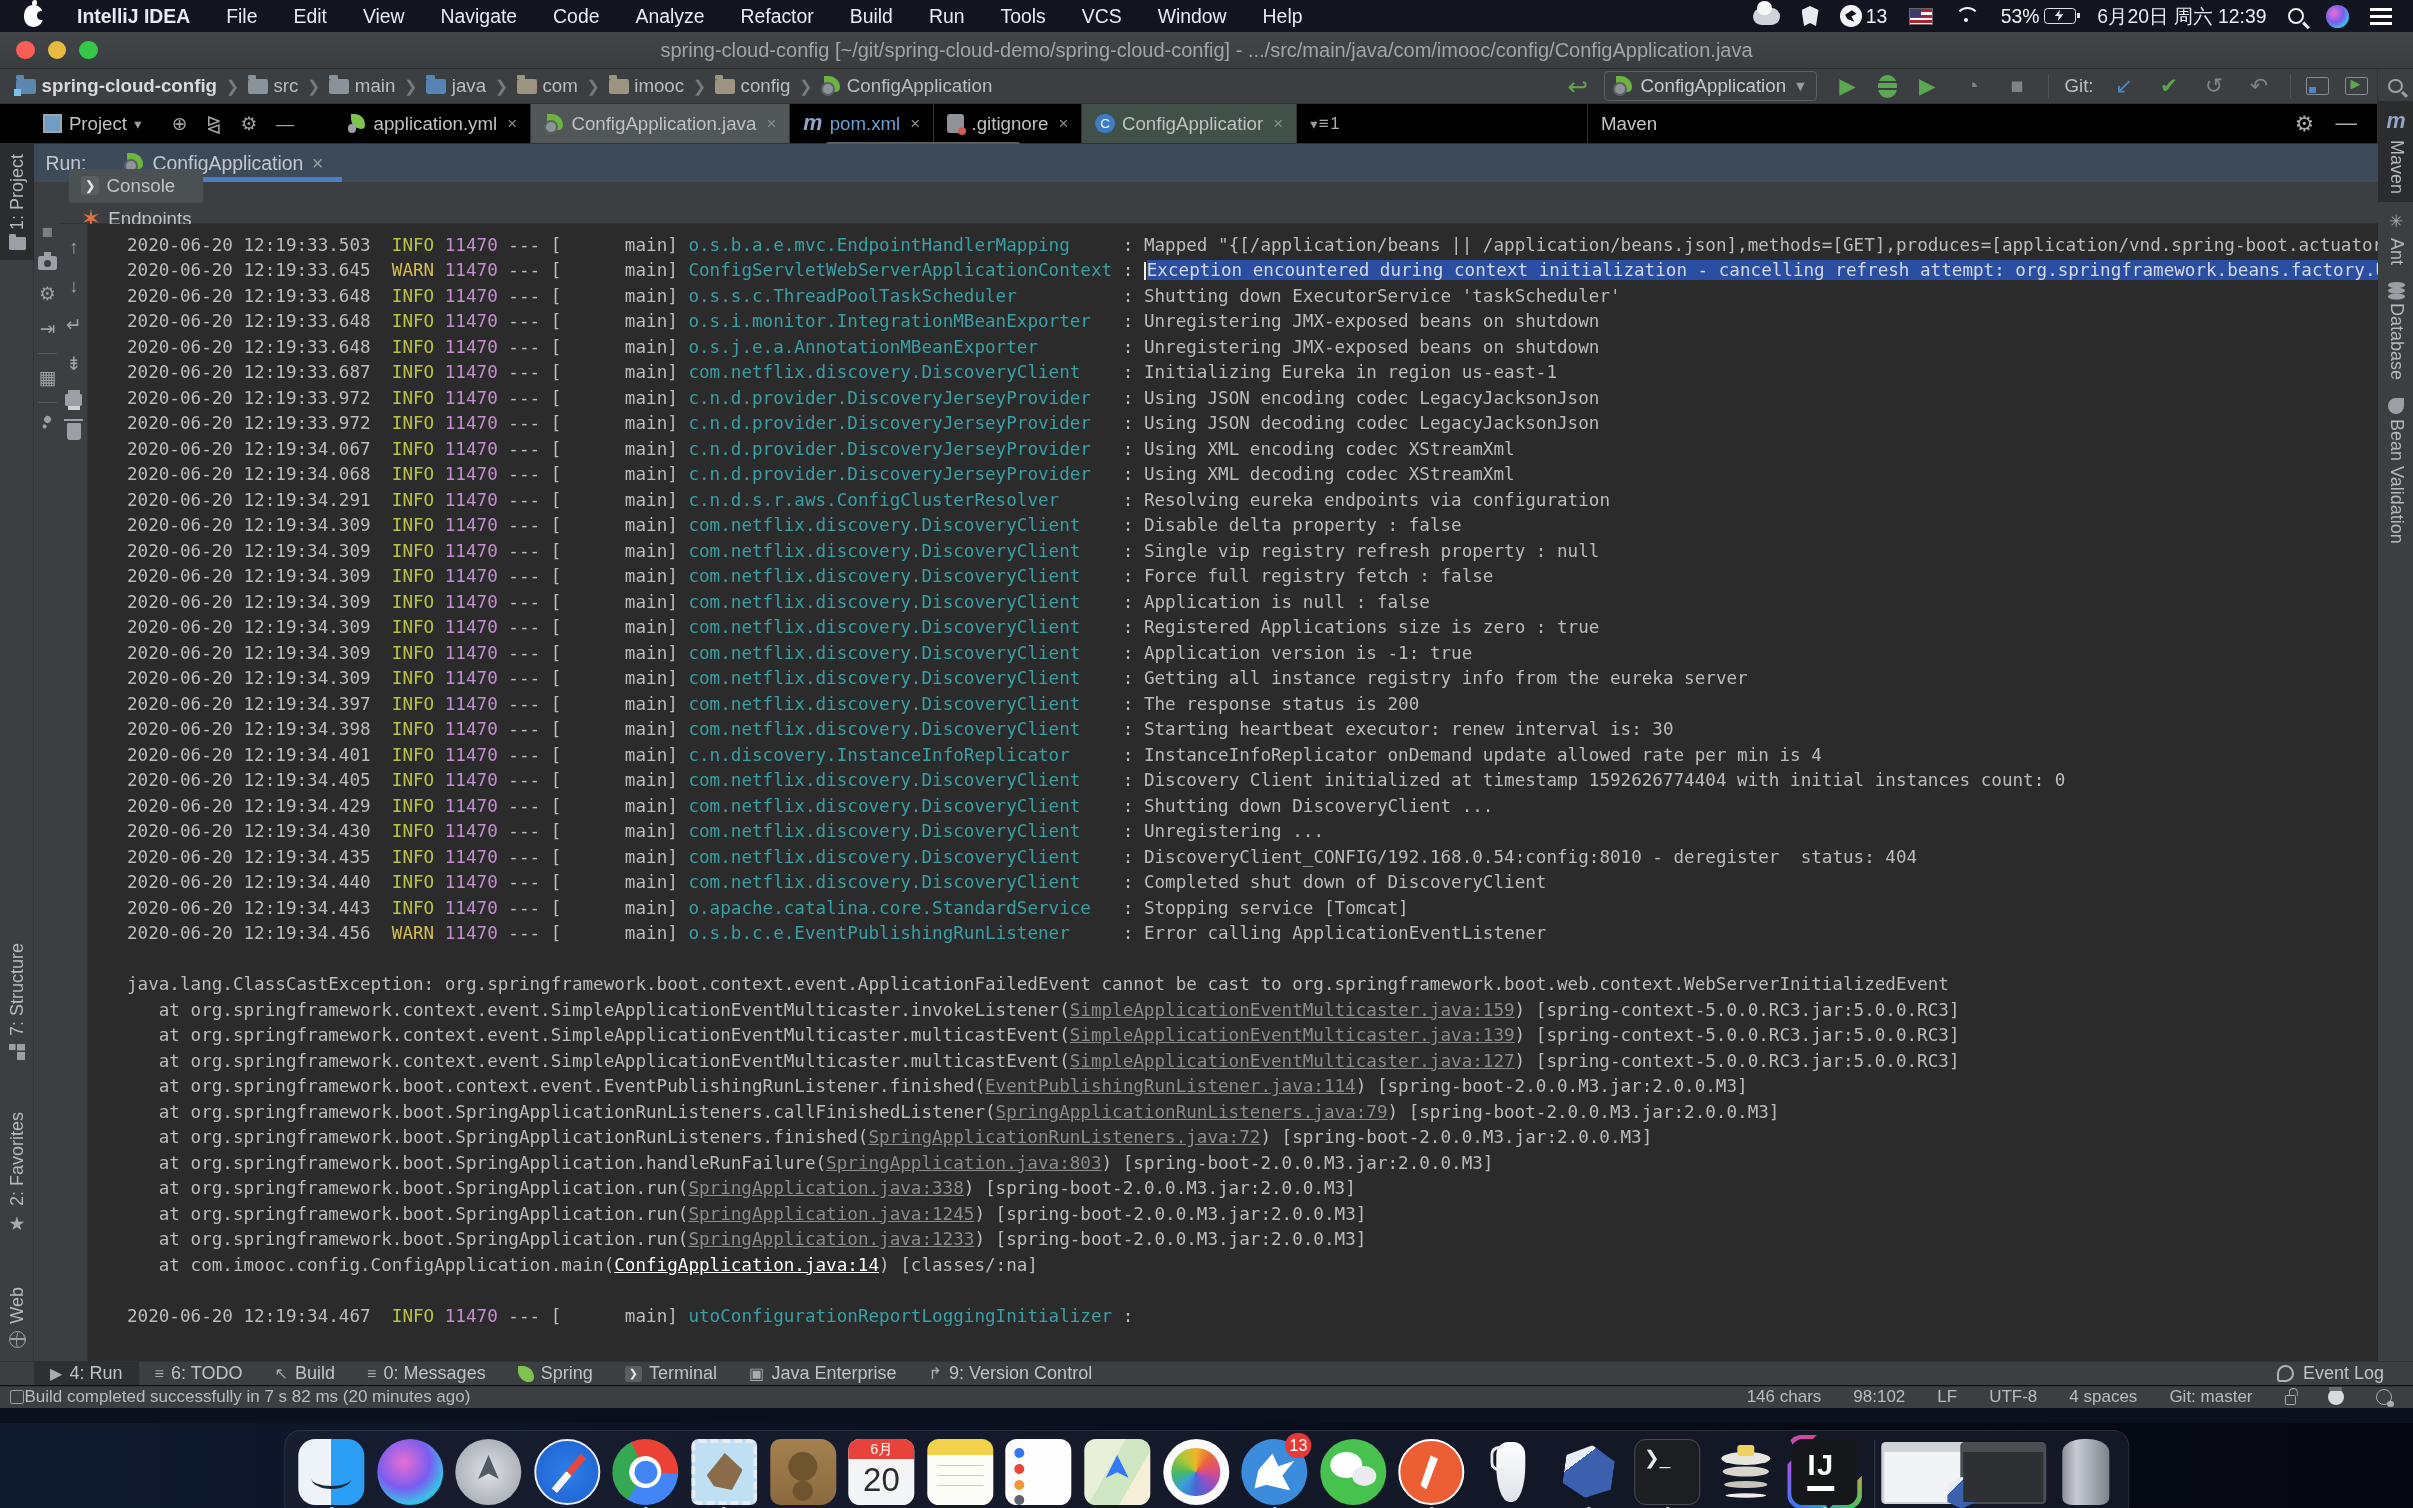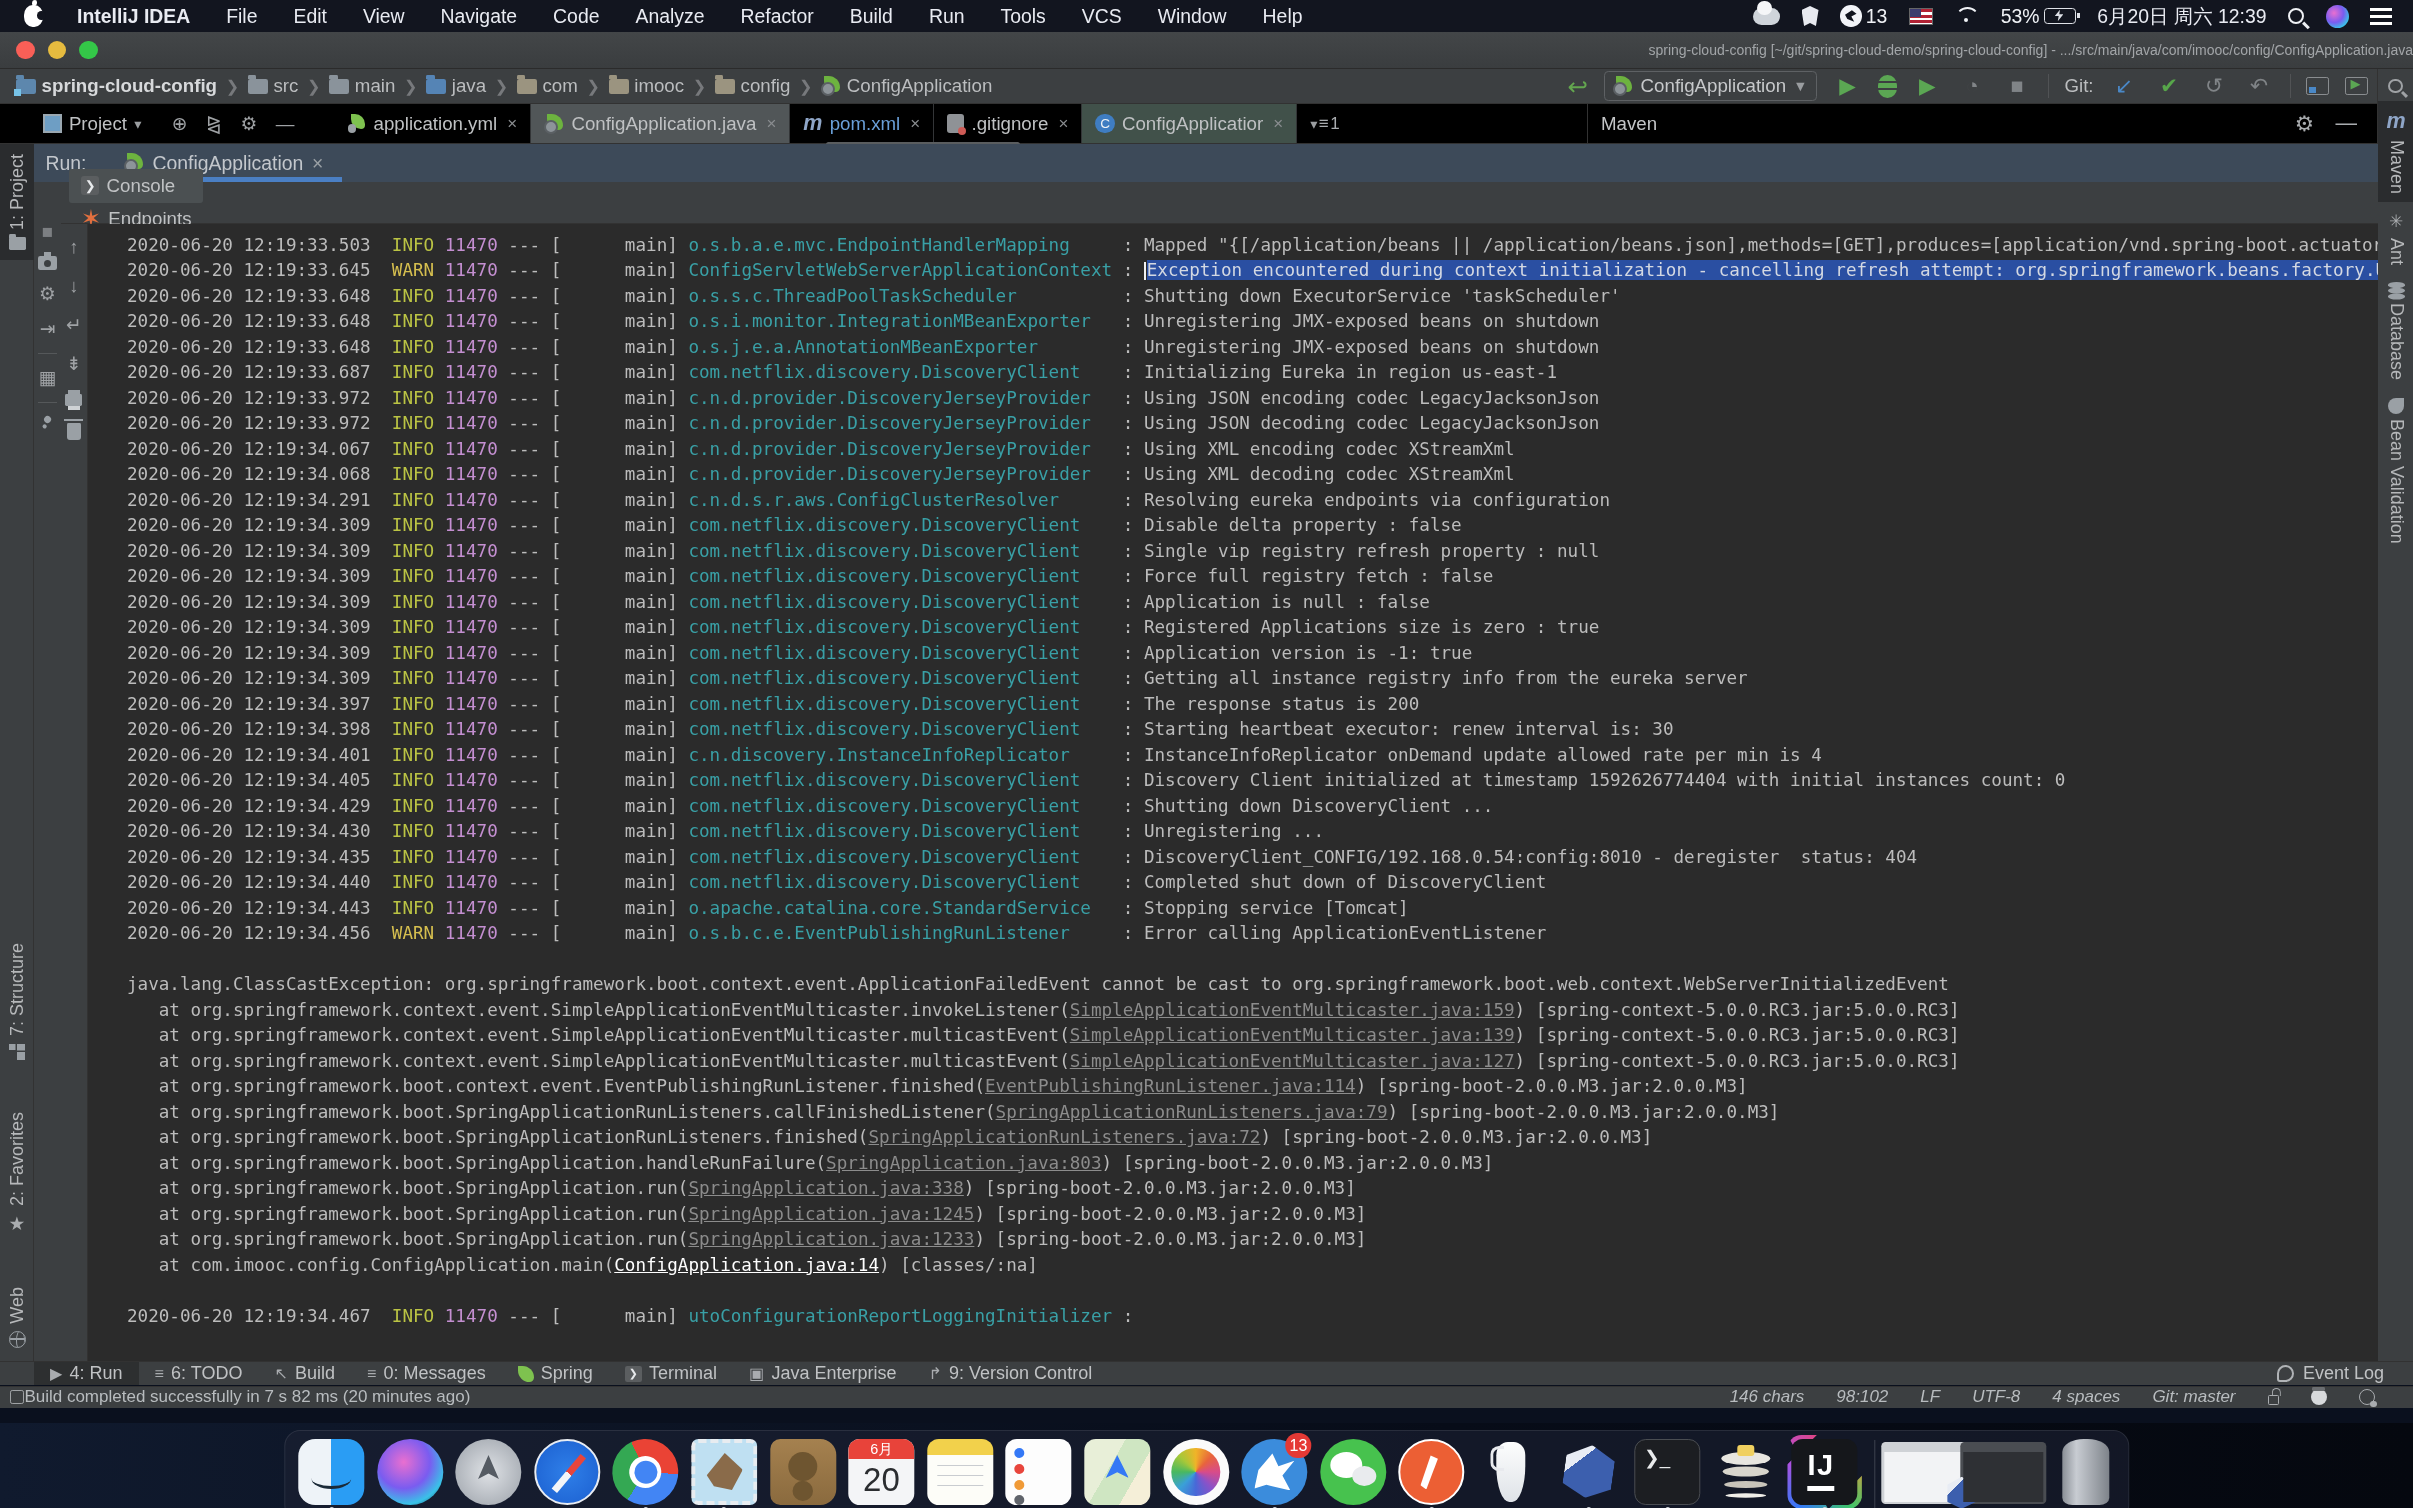--- a/index.html
+++ b/index.html
@@ -32,21 +32,21 @@
   .i-mag { width:16px; height:16px; border:2.2px solid #eef0f4; border-radius:50%; position:relative; }
   .i-mag::after { content:""; position:absolute; left:12.2px; top:13.6px; width:8px; height:2.9px; background:#eef0f4; transform:rotate(45deg); }
   .i-siri { width:23px; height:23px; border-radius:50%; background:radial-gradient(circle at 35% 35%, #e96fd0, #7a5cf0 45%, #39c2e8 75%, #1b2f6e); }
   .i-list { width:21.5px; height:17px; background:linear-gradient(#fff 0 2.9px,transparent 2.9px 7.2px,#fff 7.2px 10px,transparent 10px 14.4px,#fff 14.4px 17px); }
 
   
   #titlebar { position:absolute; left:0; top:32px; width:2413px; height:37px; background:linear-gradient(#434648,#3a3d3f); border-bottom:0.7px solid #2b2b2b; display:flex; align-items:center; }
   .lights { display:flex; gap:13px; padding-left:16px; }
   .light { width:18.7px; height:18.7px; border-radius:50%; }
   .l-red{background:#f95f57;} .l-yel{background:#e6bb3f;} .l-grn{background:#34c748;}
-  #win-title { position:absolute; left:0; right:0; text-align:right; color:#a2a5a8; font-size:14px; }
+  #win-title { position:absolute; left:0; right:0; text-align:center; color:#a2a5a8; font-size:20px; }
 
   #toolbar { position:absolute; left:0; top:69px; width:2413px; height:35px; background:#3c3f41; border-bottom:0.7px solid #323232; display:flex; align-items:center; color:#bbbdbf; font-size:18.7px; }
   #crumbs { display:flex; align-items:center; padding-left:13px; gap:2.9px; white-space:nowrap; }
   .crumb { display:flex; align-items:center; gap:5.7px; padding:0 2.9px; }
   .crumb.first span.lbl { font-weight:bold; color:#d7d9db; }
   .chev { color:#77797c; font-size:16px; padding:0 2.9px; }
   .fold { width:20px; height:15px; border-radius:2.2px; position:relative; }
   .fold::before { content:""; position:absolute; left:0; top:-3.6px; width:8.6px; height:4.3px; border-radius:1.4px 1.4px 0 0; background:inherit; }
   .f-proj{background:#5d87ad;} .f-proj::after{content:"";position:absolute;left:-2.2px;bottom:-2.9px;width:7.2px;height:7.2px;background:#77c3e8;}
   .f-gray{background:#8a939b;} .f-src{background:#5584b5;} .f-pkg{background:#9b9480;}
@@ -164,21 +164,21 @@
   .bb-item.active { background:#2d2f30; }
   .bb-item:first-child { margin-left:34px; }
   .bb-ico { color:#a9acaf; font-size:16px; }
   .bb-leaf { width:16px; height:16px; background:#7ec24f; border-radius:2% 100% 40% 100%; }
   .bb-term { width:17px; height:16px; background:#5b5e60; border-radius:2.2px; color:#e8eaec; font-size:10.8px; display:flex; align-items:center; justify-content:center; }
   #eventlog { margin-left:auto; display:flex; align-items:center; gap:8.6px; padding-right:29px; }
   .bubble { width:17px; height:17px; border:2.2px solid #b0b3b6; border-radius:50% 50% 50% 2.9px; }
   #statusbar { position:absolute; left:0; top:1386px; width:2413px; height:21.5px; background:#3c3f41; border-top:0.7px solid #323232; display:flex; align-items:center; font-size:17px; color:#b8bcbf; }
   #sb-left { display:flex; align-items:center; padding-left:10px; }
   .sq-ico { width:14.4px; height:14.4px; border:1.4px solid #9fa2a5; border-radius:2.2px; }
-  #sb-right { margin-left:auto; display:flex; align-items:center; gap:32px; padding-right:38px;font-style:italic; }
+  #sb-right { margin-left:auto; display:flex; align-items:center; gap:32px; padding-right:21px; }
   .lock { width:11.5px; height:9.3px; border:1.4px solid #a9acaf; border-radius:1.4px; position:relative; margin-top:5.7px; }
   .lock::before{content:"";position:absolute;left:0.7px;top:-8px;width:7.2px;height:6.5px;border:1.4px solid #a9acaf;border-bottom:none;border-radius:5px 5px 0 0;transform:translateX(2.9px);}
   .hector { width:16px; height:16px; border-radius:50%; background:#d8dadc; position:relative; }
   .hector::before{content:"";position:absolute;left:1.4px;top:-2.2px;width:13px;height:3.6px;background:#6b6e71;border-radius:1.4px;}
   .gearc { width:16px; height:16px; border:1.4px solid #a9acaf; border-radius:50%; position:relative; }
   .gearc::after{content:"";position:absolute;right:-2.9px;bottom:-2.9px;width:6.5px;height:6.5px;background:#a9acaf;border-radius:50%;}
 
   
   #desktop { position:absolute; left:0; top:1407px; width:2413px; height:101px; background:linear-gradient(90deg,#101a2e,#070c18 60%,#05080f);margin-top:16px; }
   #dock { position:absolute; left:50%; transform:translateX(-50%); bottom:2.9px; height:91px; background:rgba(28,34,52,0.6); border:0.7px solid rgba(255,255,255,0.09); border-radius:16px; display:flex; align-items:center; gap:8.6px; padding:0 11.5px; }

